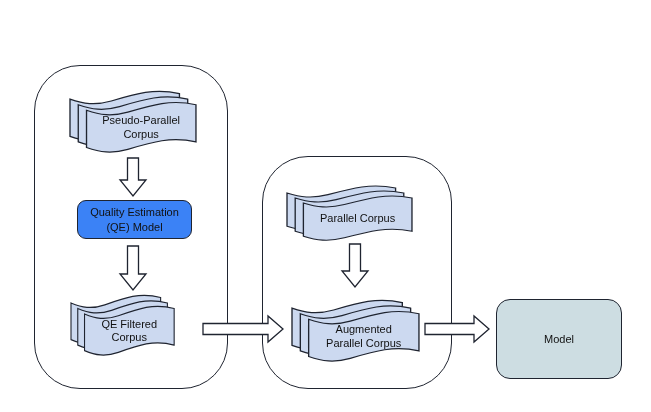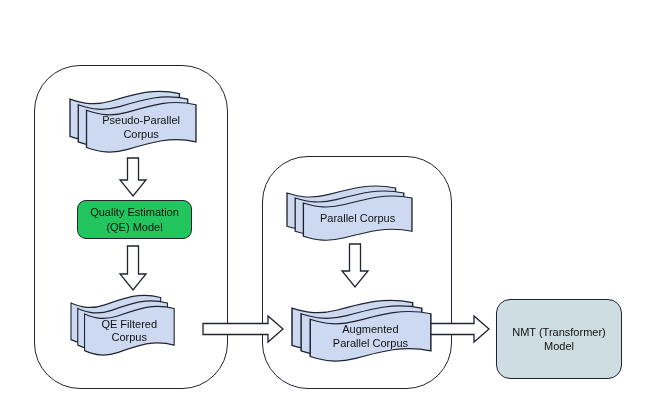--- a/index.html
+++ b/index.html
@@ -19,21 +19,21 @@
   .corpus-label{
     position:absolute;left:13%;right:1%;top:24%;bottom:3%;
     display:flex;flex-direction:column;align-items:center;justify-content:center;
     text-align:center;font-size:11px;line-height:1.25;
   }
   .model-box{
     position:absolute;box-sizing:border-box;border:1.4px solid #1f2430;
     display:flex;flex-direction:column;align-items:center;justify-content:center;
     text-align:center;font-size:11px;line-height:1.3;
   }
-  .qe-box{left:77px;top:184px;width:115px;height:39px;border-radius:9px;background:#22c55e;}
+  .qe-box{left:77px;top:184px;width:115px;height:39px;border-radius:9px;background:#3b82f6;}
   .nmt-box{left:496px;top:283px;width:126px;height:80px;border-radius:14px;background:#cddde2;}
   .arrow-layer{position:absolute;left:0;top:0;width:651px;height:412px;pointer-events:none;}
   .arrow{fill:#ffffff;stroke:#1f2430;stroke-width:1.3;stroke-linejoin:miter;}
   .defs-svg{position:absolute;width:0;height:0;}
 </style>
 </head>
 <body>
 
 <div class="canvas">
 
@@ -88,30 +88,29 @@
       <use href="#wave-path"></use>
       <use href="#wave-path" transform="translate(8,6)"></use>
       <use href="#wave-path" transform="translate(16,12)"></use>
     </svg>
     <div class="corpus-label">
       <span>Parallel Corpus</span>
       <span></span>
     </div>
   </div>
 
-  <div class="corpus" style="left:292px;top:281px;width:140px;height:66px;">
+  <div class="corpus" style="left:292px;top:281px;width:108px;height:66px;padding-left:20px;">
     <svg viewBox="0 0 123 71" preserveAspectRatio="none">
       <use href="#wave-path"></use>
       <use href="#wave-path" transform="translate(8,6)"></use>
       <use href="#wave-path" transform="translate(16,12)"></use>
     </svg>
     <div class="corpus-label">
       <span>Augmented</span>
       <span>Parallel Corpus</span>
     </div>
   </div>
 
   <div class="model-box nmt-box">
-    <span>NMT (Transformer)</span>
     <span>Model</span>
   </div>
 
 </div>
 
 </body></html>

